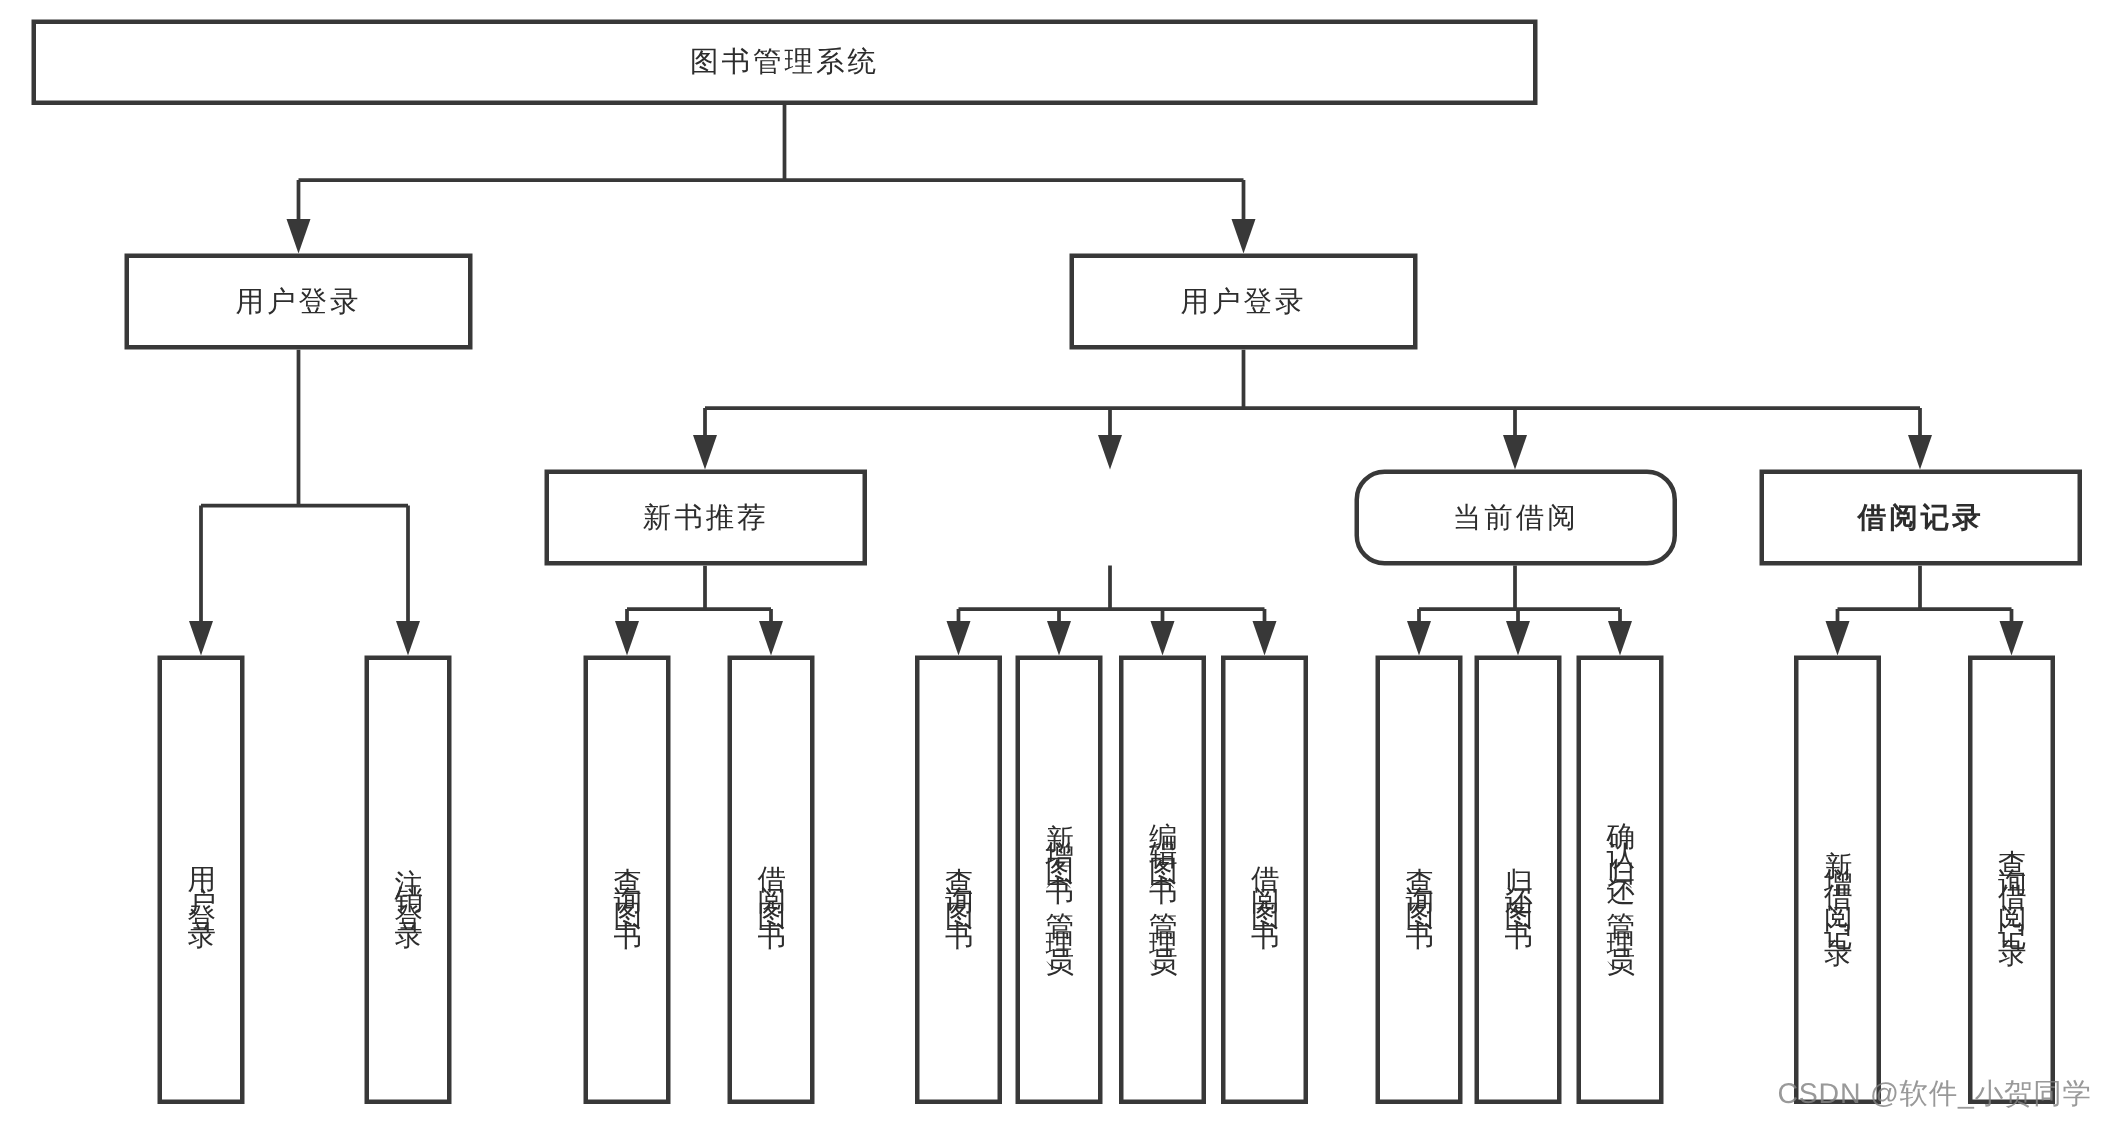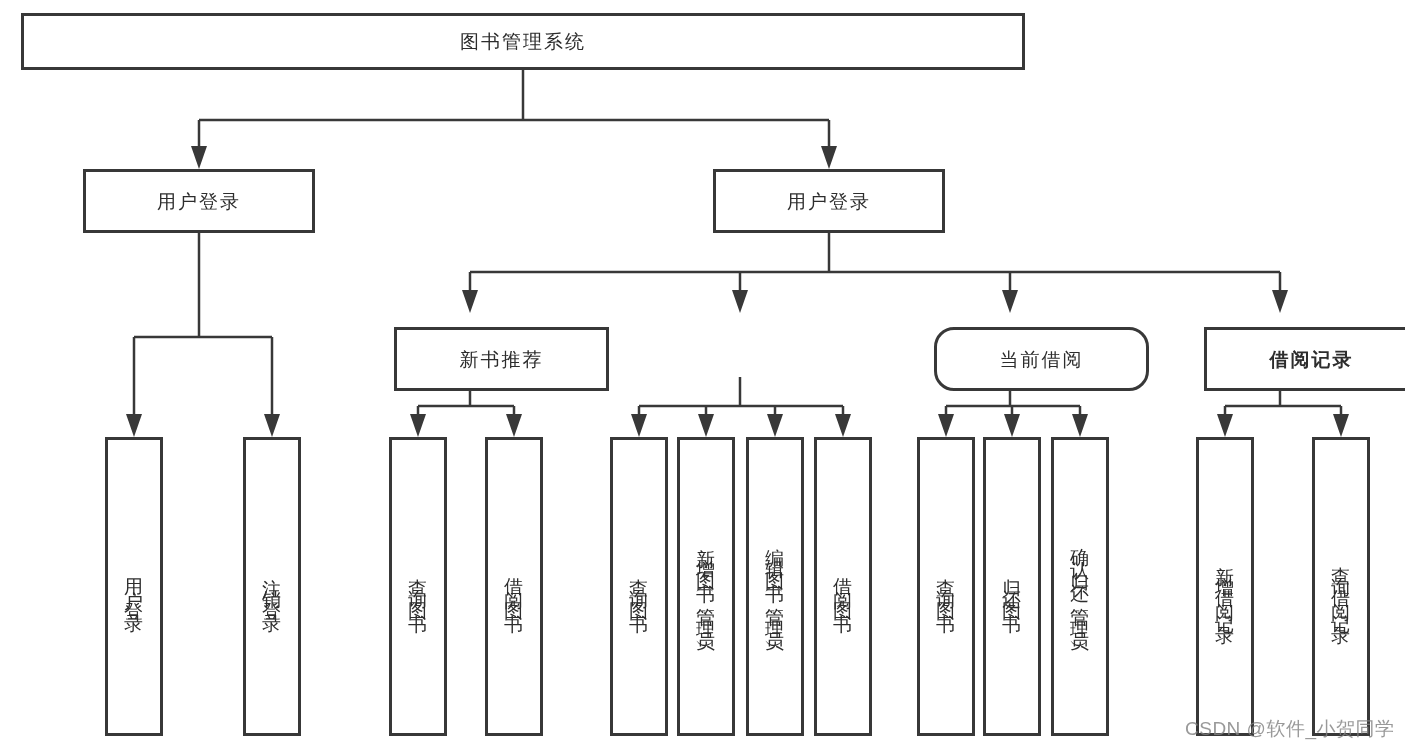--- a/index.html
+++ b/index.html
@@ -47,21 +47,21 @@
     height: 299px;
     top: 437px;
   }
   
   .n-root  { left: 21px;  top: 13px; width: 1004px; height: 57px; }
   
   .n-l2    { top: 169px; width: 232px; height: 64px; }
   .n-user-login { left: 83px; }
   .n-book-mgmt  { left: 713px; }
   
-  .n-l3    { top: 327px; width: 215px; height: 64px; margin-left: 31px; }
+  .n-l3    { top: 313px; width: 215px; height: 64px; }
   .n-new-book-rec   { left: 363px; }
   .n-book-borrow    { left: 633px; }
   .n-current-borrow { left: 903px; border-radius: 20px; }
   .n-borrow-records { left: 1173px; font-weight: bold; }
   
   .leaf-a1 { left: 105px; }
   .leaf-a2 { left: 243px; }
   .leaf-b1 { left: 389px; }
   .leaf-b2 { left: 485px; }
   .leaf-c1 { left: 610px; }

